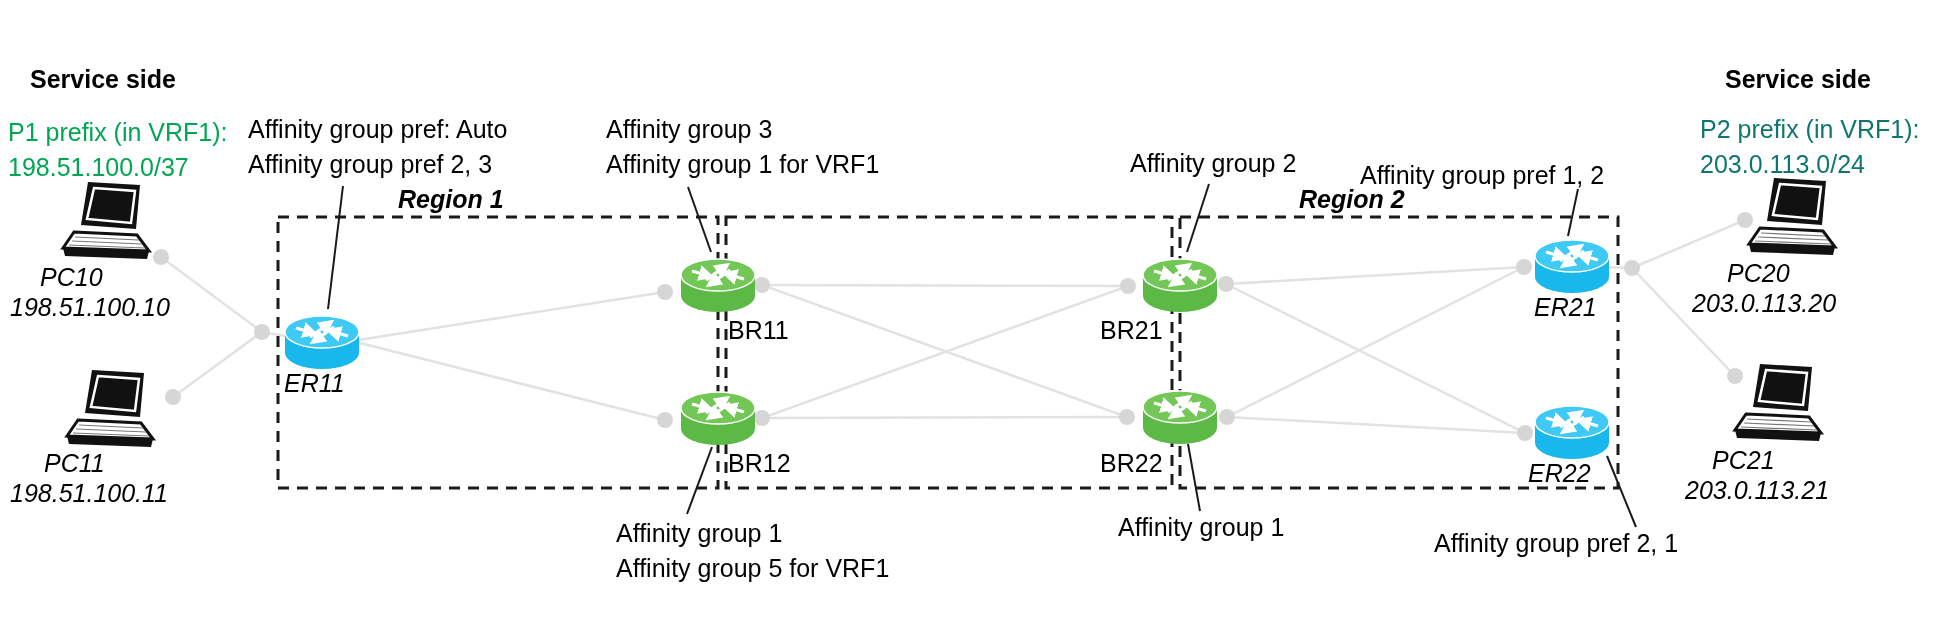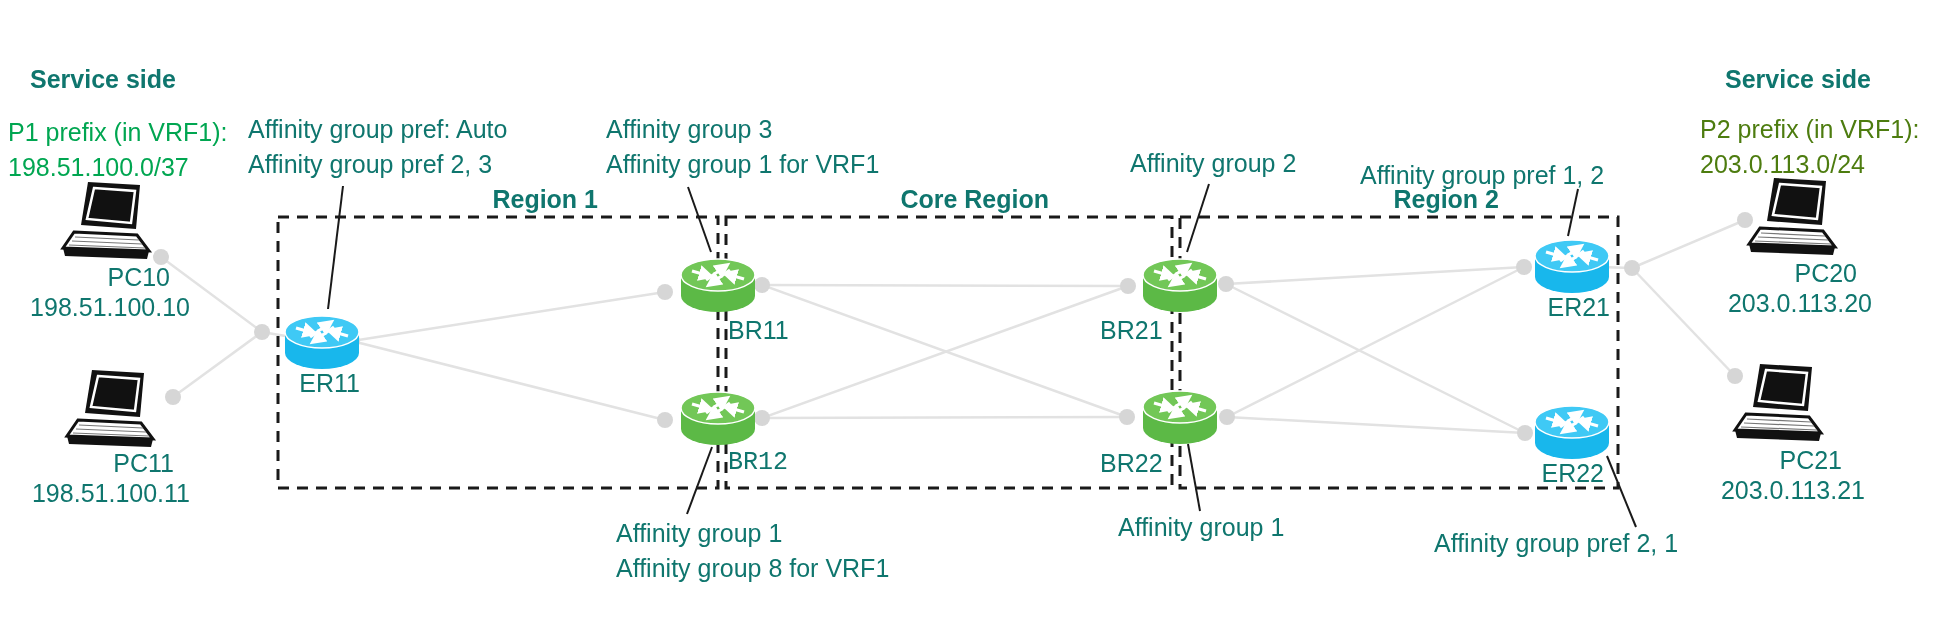--- a/index.html
+++ b/index.html
@@ -1,26 +1,26 @@
 <!DOCTYPE html>
 <html><head>
 <meta charset="utf-8">
 <style>
   html,body{margin:0;padding:0;background:#fff;}
   .canvas{
     position:relative;width:1944px;height:623px;background:#fff;overflow:hidden;
     font-family:"Liberation Sans",sans-serif;color:#111;
   }
   .layer{position:absolute;left:0;top:0;width:1944px;height:623px;}
-  .lbl{position:absolute;font-size:25px;line-height:30px;color:#0f766e;white-space:nowrap;}
+  .lbl{position:absolute;font-size:25px;line-height:30px;color:#000000;white-space:nowrap;}
   .bold{font-weight:bold;}
-  .center{text-align:right;}
+  .center{text-align:left;font-style:italic;}
   .two-line{line-height:35px;}
   .text-green{color:#00A651;}
-  .text-cyan{color:#4d7c0f;}
+  .text-cyan{color:#0f766e;}
   .node{position:absolute;}
   .node svg{display:block;}
   .router-cyan{--rtop:#3FC9F5;--rbody:#18B7EC;}
   .router-green{--rtop:#72C757;--rbody:#5CB946;}
 </style>
 </head>
 <body>
 
 <div class="canvas">
 
@@ -127,37 +127,36 @@
 
   <div class="node" style="left:62px;top:370px;">
     <svg width="96" height="80" viewBox="0 0 96 80">
         <use href="#laptop"></use>
       </svg>
   </div>
   <div class="lbl center" style="left:44px;top:448px;width:130px;">PC11</div>
   <div class="lbl center" style="left:10px;top:478px;width:180px;">198.51.100.11</div>
 
   <div class="lbl bold center" style="left:398px;top:184px;width:200px;">Region 1</div>
-  <div class="lbl bold center" style="left:849px;top:184px;width:200px;">Core Region</div>
   <div class="lbl bold center" style="left:1299px;top:184px;width:200px;">Region 2</div>
 
   <div class="lbl two-line" style="left:248px;top:112px;">
     <div>Affinity group pref: Auto</div>
     <div>Affinity group pref 2, 3</div>
   </div>
   <div class="lbl two-line" style="left:606px;top:112px;">
     <div>Affinity group  3</div>
     <div>Affinity group 1 for VRF1</div>
   </div>
   <div class="lbl" style="left:1130px;top:148px;">Affinity group 2</div>
   <div class="lbl" style="left:1360px;top:160px;">Affinity group pref 1, 2</div>
 
   <div class="lbl two-line" style="left:616px;top:516px;">
     <div>Affinity group 1</div>
-    <div>Affinity group 8 for VRF1</div>
+    <div>Affinity group 5 for VRF1</div>
   </div>
   <div class="lbl" style="left:1118px;top:512px;">Affinity group 1</div>
   <div class="lbl" style="left:1406px;top:528px;margin-left:28px;">Affinity group pref 2, 1</div>
 
   <div class="node router-cyan" style="left:284px;top:314px;">
     <svg width="76" height="56" viewBox="0 0 76 56">
         <use href="#router"></use>
       </svg>
   </div>
   <div class="lbl center" style="left:284px;top:368px;width:76px;">ER11</div>
@@ -167,21 +166,21 @@
         <use href="#router"></use>
       </svg>
   </div>
   <div class="lbl" style="left:728px;top:315px;">BR11</div>
 
   <div class="node router-green" style="left:680px;top:390px;">
     <svg width="76" height="56" viewBox="0 0 76 56">
         <use href="#router"></use>
       </svg>
   </div>
-  <div class="lbl" style="left:728px;top:448px;font-family:Liberation Mono, monospace;">BR12</div>
+  <div class="lbl" style="left:728px;top:448px;">BR12</div>
 
   <div class="node router-green" style="left:1142px;top:257px;">
     <svg width="76" height="56" viewBox="0 0 76 56">
         <use href="#router"></use>
       </svg>
   </div>
   <div class="lbl" style="left:1100px;top:315px;">BR21</div>
 
   <div class="node router-green" style="left:1142px;top:389px;">
     <svg width="76" height="56" viewBox="0 0 76 56">

